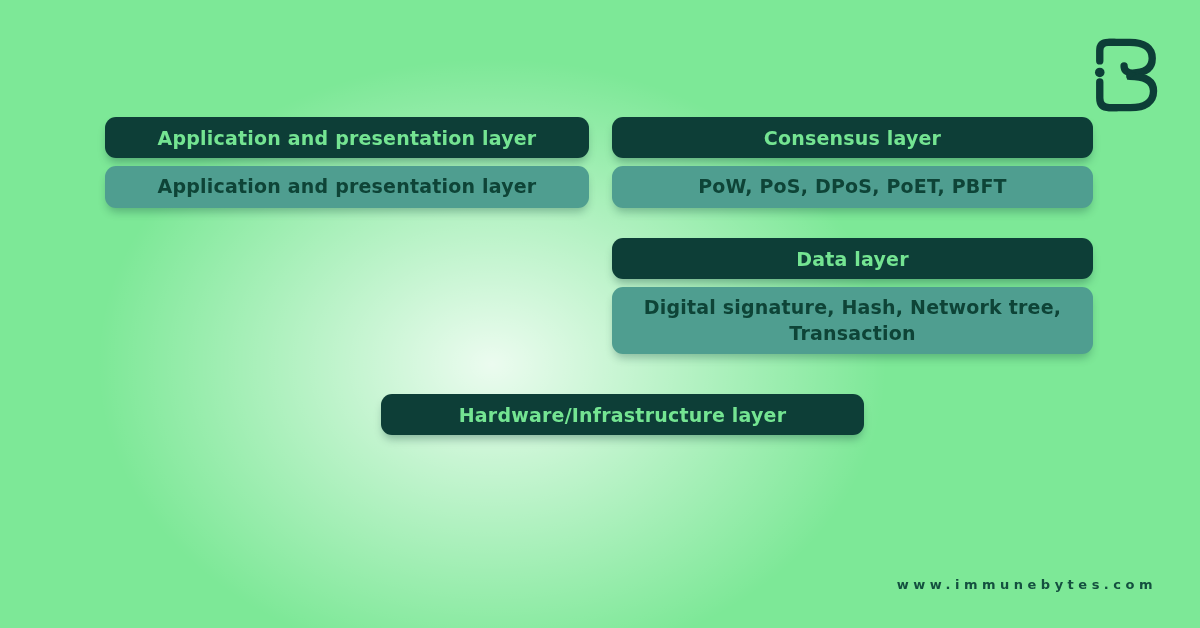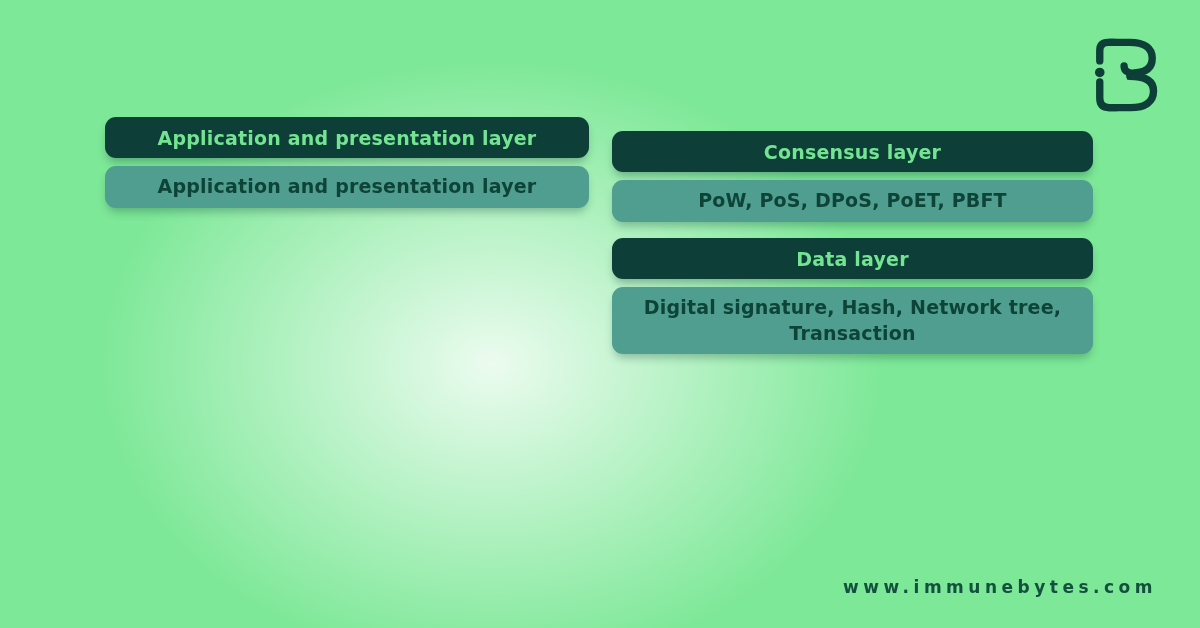--- a/index.html
+++ b/index.html
@@ -15,21 +15,21 @@
     background:
       radial-gradient(ellipse 580px 450px at 41% 58%,
         rgba(255,255,255,0.85) 0%,
         rgba(255,255,255,0.45) 32%,
         rgba(255,255,255,0) 68%),
       #7de897;
     text-decoration: underline;
   }
   .layer-box { position: absolute; }
   .box-application { left: 105px; top: 117px; width: 484px; }
-  .box-consensus   { left: 612px; top: 117px; width: 481px; margin-top: 14px; }
+  .box-consensus   { left: 612px; top: 117px; width: 481px; }
   .box-network     { left: 105px; top: 238px; width: 484px; }
   .box-data        { left: 612px; top: 238px; width: 481px; }
   .box-hardware    { left: 381px; top: 394px; width: 483px; }
 
   .layer-title {
     height: 41px;
     background: #0d3e37;
     border-radius: 11px;
     color: #74e492;
     font-size: 19px;
@@ -64,21 +64,21 @@
     top: 36px;
     right: 42px;
     width: 64px;
     height: 78px;
   }
   .footer-url {
     position: absolute;
     top: 577px;
     right: 43px;
     color: #14503f;
-    font-size: 17px;
+    font-size: 13px;
     font-weight: bold;
     letter-spacing: 4.5px;
   }
 </style>
 </head>
 <body>
 
 <div class="canvas">
 
   <svg class="logo" viewBox="0 0 100 120" fill="none">
@@ -103,17 +103,18 @@
   </div>
 
 
   <div class="layer-box box-data">
     <div class="layer-title">Data layer</div>
     <div class="layer-content">Digital signature, Hash, Network tree,
 Transaction</div>
   </div>
 
   <div class="layer-box box-hardware">
+    <div class="layer-title">Hardware/Infrastructure layer</div>
   </div>
 
   <div class="footer-url">www.immunebytes.com</div>
 
 </div>
 
 </body></html>

